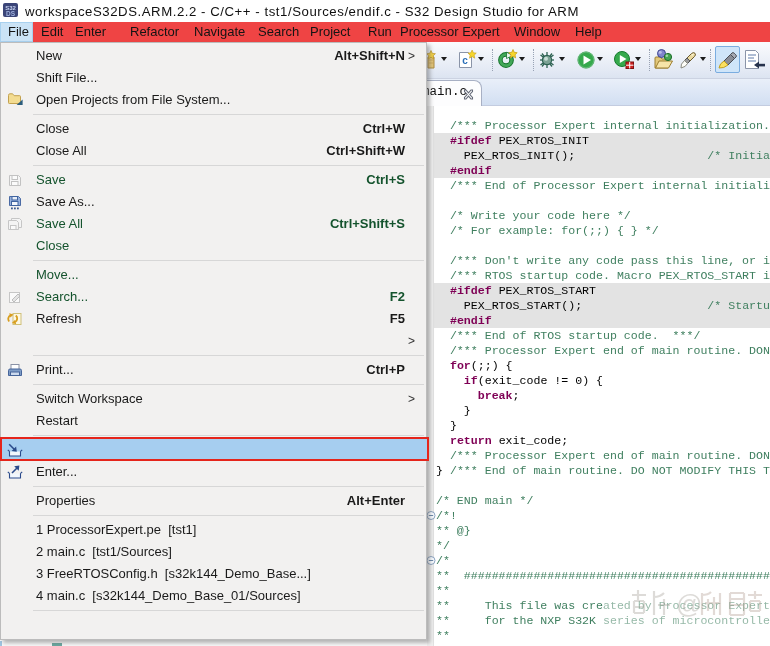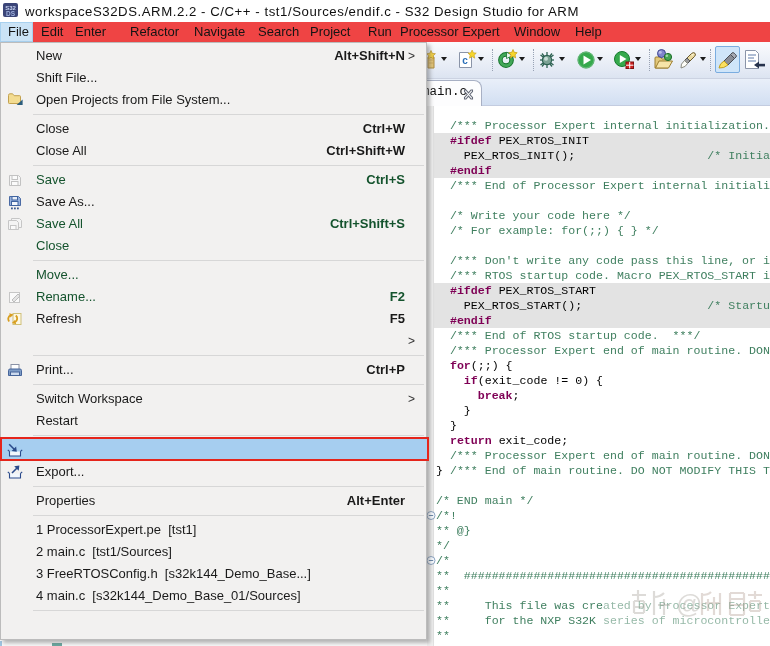--- a/index.html
+++ b/index.html
@@ -240,21 +240,21 @@
       <span class="acc">Ctrl+Shift+S</span>
     </div>
   <div class="mi dis" style="top:193px">
       <span class="lbl">Close</span>
     </div>
   <div class="msep" style="top:218px"></div>
   <div class="mi dis" style="top:222px">
       <span class="lbl">Move...</span>
     </div>
   <div class="mi dis" style="top:244px">
-      <span class="lbl">Rename...</span>
+      <span class="lbl">Search...</span>
       <span class="acc">F2</span>
     </div>
   <div class="mi" style="top:266px">
       <span class="lbl">Refresh</span>
       <span class="acc">F5</span>
     </div>
   <div class="mi" style="top:288px">
       <span class="sub">&gt;</span>
     </div>
   <div class="msep" style="top:313px"></div>
@@ -265,21 +265,21 @@
   <div class="msep" style="top:342px"></div>
   <div class="mi" style="top:346px">
       <span class="lbl">Switch Workspace</span>
       <span class="sub">&gt;</span>
     </div>
   <div class="mi" style="top:368px">
       <span class="lbl">Restart</span>
     </div>
   <div class="msep" style="top:393px"></div>
   <div class="mi" style="top:419px">
-      <span class="lbl">Export...</span>
+      <span class="lbl">Enter...</span>
     </div>
   <div class="msep" style="top:444px"></div>
   <div class="mi" style="top:448px">
       <span class="lbl">Properties</span>
       <span class="acc">Alt+Enter</span>
     </div>
   <div class="msep" style="top:473px"></div>
   <div class="mi" style="top:477px">
       <span class="lbl">1 ProcessorExpert.pe&nbsp; [tst1]</span>
     </div>

